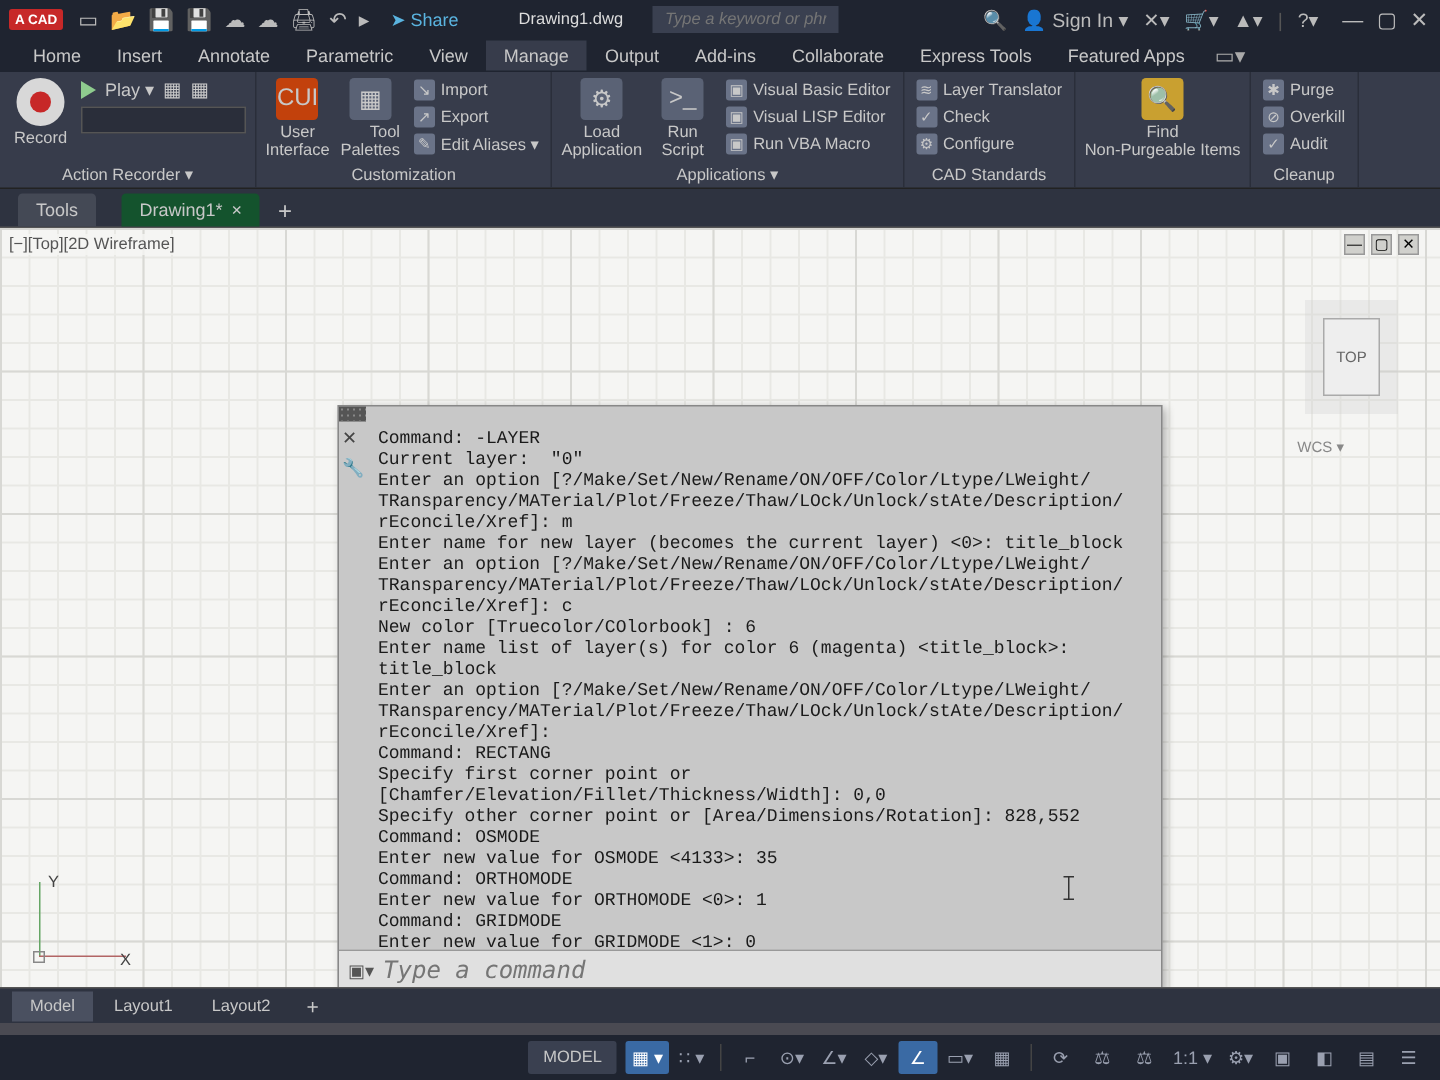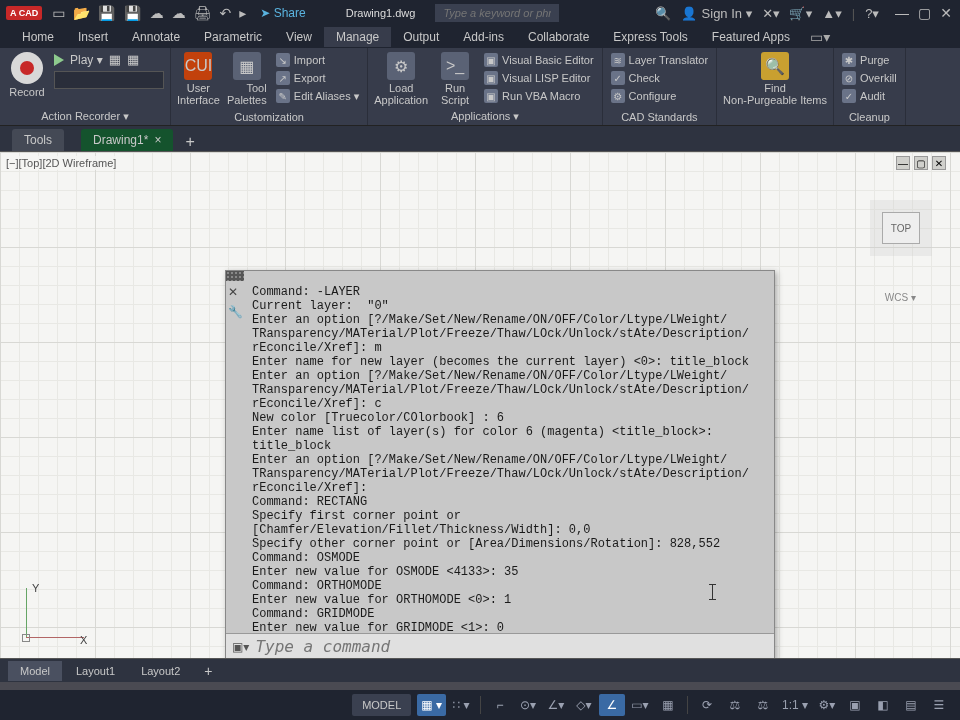--- a/index.html
+++ b/index.html
@@ -37,22 +37,22 @@
 .doctabs .dtab.active { background:#14532d;margin-left:15px; }
 .doctabs .plus { color:#c8c8c8; font-size:16px; padding:0 10px; cursor:pointer; }
 .canvas { position:relative; height:506px; background:#f5f5f3; overflow:hidden; }
 .grid { position:absolute; inset:0;
   background-image:linear-gradient(#d8d8d4 1px,transparent 1px),linear-gradient(90deg,#d8d8d4 1px,transparent 1px),
                    linear-gradient(#e8e8e4 1px,transparent 1px),linear-gradient(90deg,#e8e8e4 1px,transparent 1px);
   background-size:95px 95px,95px 95px,19px 19px,19px 19px; }
 .vplabel { position:absolute; top:4px; left:4px; font-size:11px; color:#555; background:rgba(245,245,243,.8); padding:1px 2px; }
 .vctop { position:absolute; right:14px; top:4px; display:flex; gap:4px; }
 .vctop span { width:14px; height:14px; background:#d0d0cc; border:1px solid #999; font-size:10px; display:inline-flex; align-items:center; justify-content:center; cursor:pointer; }
-.viewcube { position:absolute; right:40px; top:60px; width:38px; height:32px; background:#eee; border:1px solid #aaa; display:flex; align-items:center; justify-content:center; font-size:10px; color:#666; box-shadow:0 0 0 12px rgba(200,200,200,.25); }
-.wcs { position:absolute; right:44px; top:140px; font-size:10px; color:#888; }
+.viewcube { position:absolute; right:40px; top:60px; width:38px; height:52px; background:#eee; border:1px solid #aaa; display:flex; align-items:center; justify-content:center; font-size:10px; color:#666; box-shadow:0 0 0 12px rgba(200,200,200,.25); }
+.wcs { position:absolute; right:64px; top:140px; font-size:10px; color:#888; }
 .ucs { position:absolute; left:18px; bottom:12px; width:70px; height:70px; }
 .ucs .yax { position:absolute; left:8px; bottom:8px; width:1px; height:50px; background:#65a565; }
 .ucs .xax { position:absolute; left:8px; bottom:8px; width:58px; height:1px; background:#b26565; }
 .ucs .yl { position:absolute; left:14px; bottom:52px; font-size:11px; color:#444; }
 .ucs .xl { position:absolute; left:62px; bottom:0; font-size:11px; color:#444; }
 .ucs .box { position:absolute; left:4px; bottom:4px; width:8px; height:8px; border:1px solid #888; }
 .cmdwin { position:absolute; left:225px; top:118px; width:550px; height:390px; background:#c8c8c8; border:1px solid #888; box-shadow:2px 2px 6px rgba(0,0,0,.3); display:flex; flex-direction:column; }
 .cmdwin .handle { height:10px; background:#555; background-image:radial-gradient(#888 1px,transparent 1px); background-size:4px 4px; cursor:move; width:18px; }
 .cmdwin .side { position:absolute; left:2px; top:14px; display:flex; flex-direction:column; gap:6px; }
 .cmdwin .side span { font-size:12px; color:#444; cursor:pointer; }

